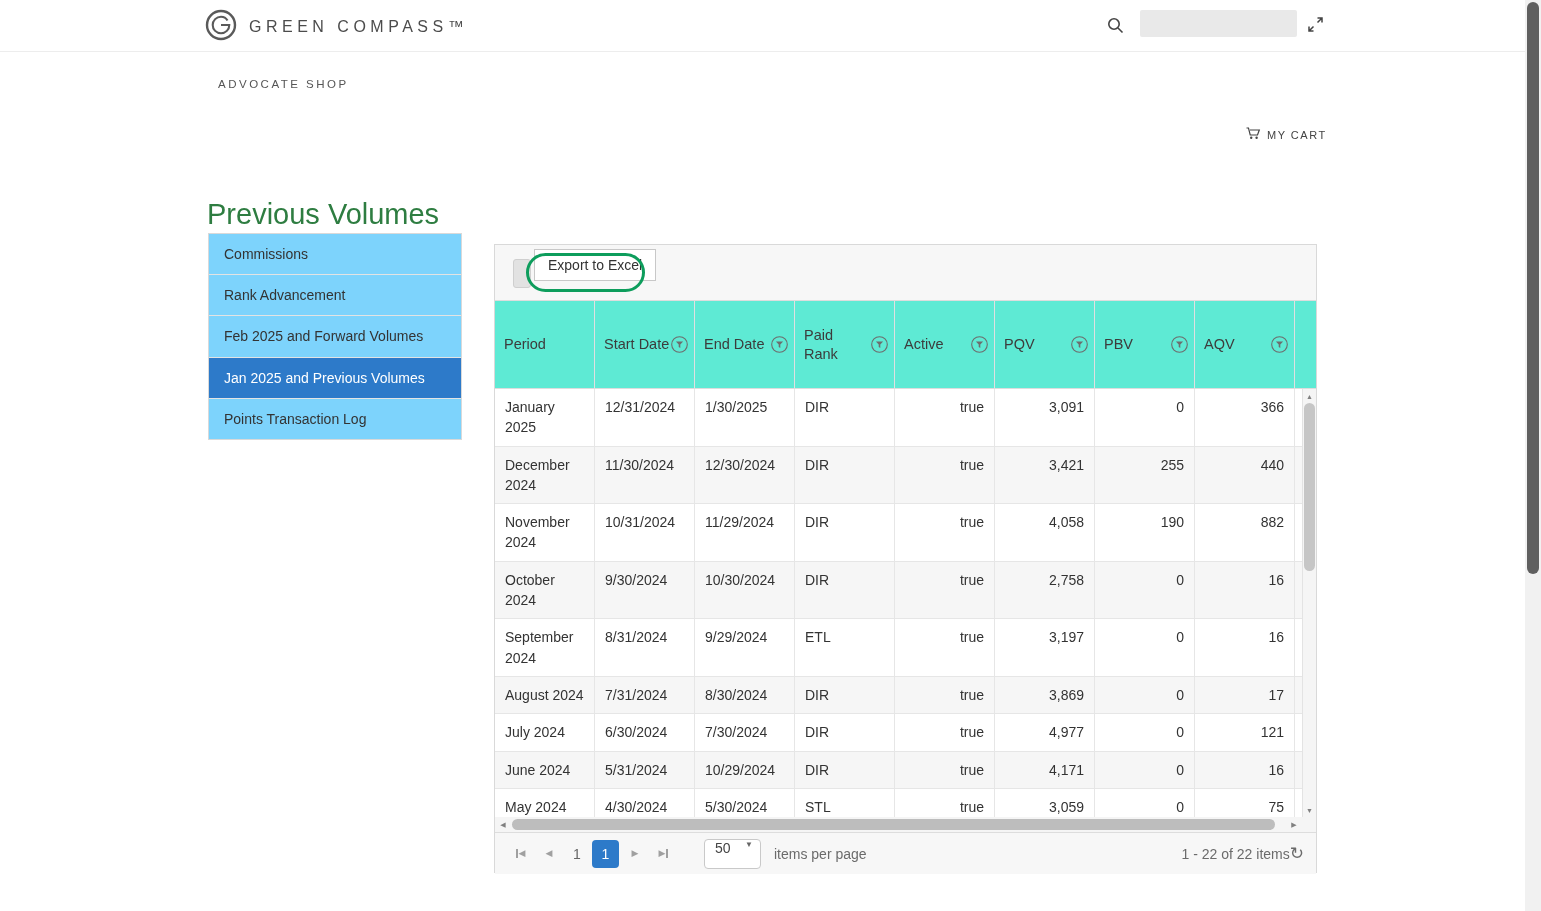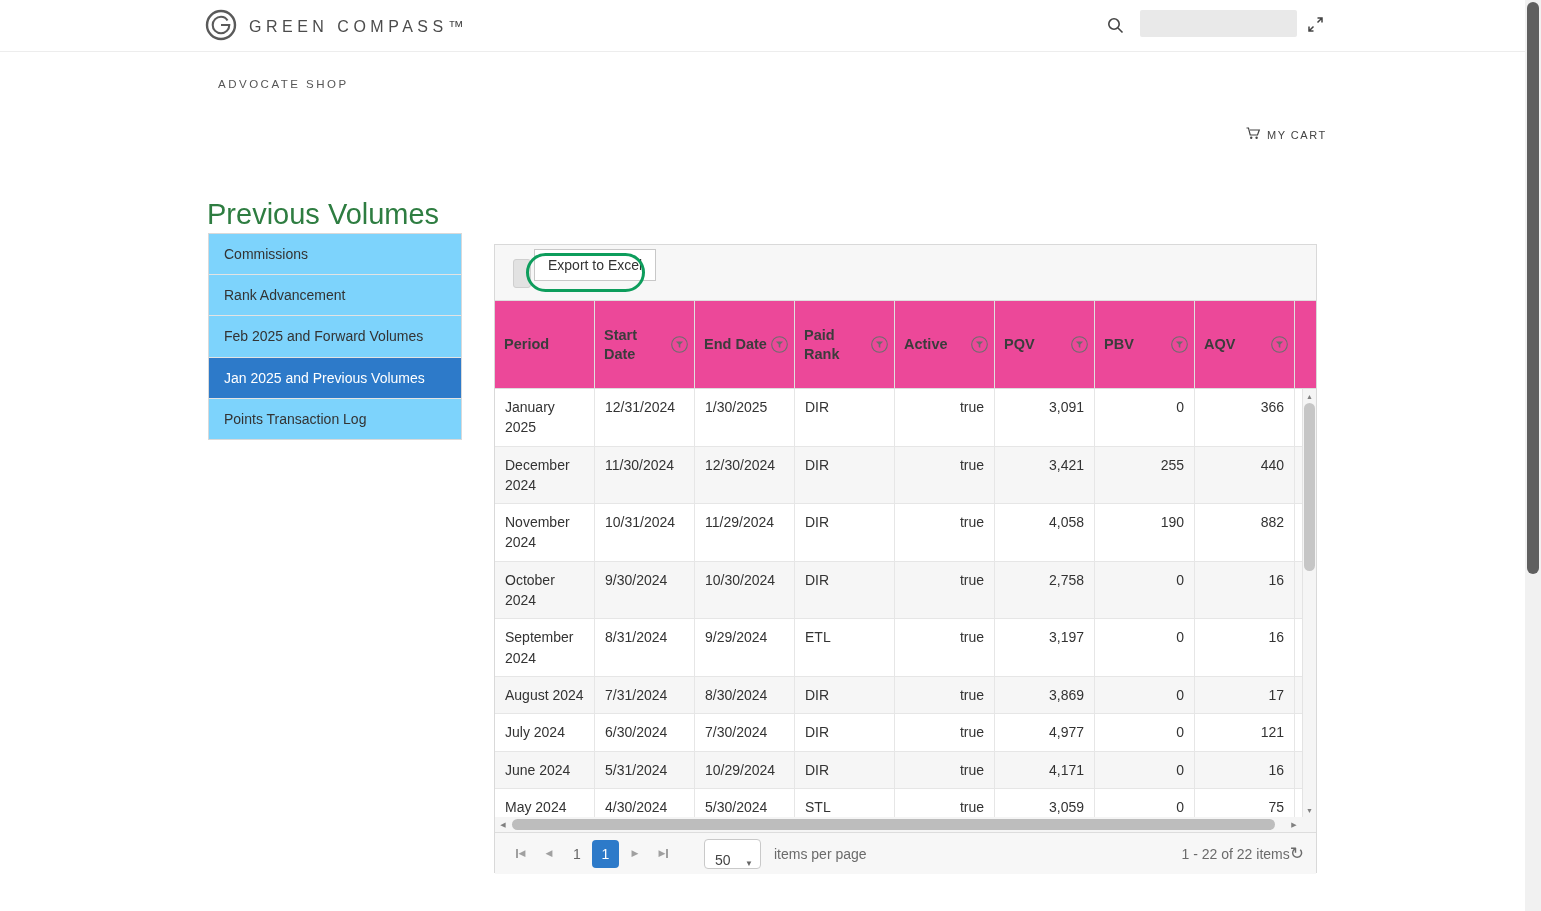--- a/index.html
+++ b/index.html
@@ -36,21 +36,21 @@
   .grid { position:absolute; left:494px; top:244px; width:823px; height:629px; border:1px solid #d9d9d9; background:#fff; }
 
   .toolbar { position:absolute; left:0; top:0; width:821px; height:56px; background:#f7f7f7; border-bottom:1px solid #dddddd; }
   .mini-btn { position:absolute; left:18px; top:14px; width:18px; height:29px; background:#e2e2e2; border:1px solid #cfcfcf; border-radius:3px; }
   .export-btn { position:absolute; left:39px; top:4px; height:32px; padding:0 13px; background:#fff;
                 border:1px solid #c8c8c8; border-radius:0; font-size:14px; color:#333;
                 display:flex; align-items:center; cursor:pointer; }
   .export-ring { position:absolute; left:31px; top:8px; width:119px; height:39px;
                  border:3px solid #0d9d5c; border-radius:20px; pointer-events:none; }
 
-  .thead { position:absolute; left:0; top:56px; width:821px; height:88px; display:flex; background:#ec4899; border-bottom:1px solid #dddddd;font-weight:bold; }
+  .thead { position:absolute; left:0; top:56px; width:821px; height:88px; display:flex; background:#5eead4; border-bottom:1px solid #dddddd; }
   .hcell { width:100px; flex:0 0 100px; border-right:1px solid #e0e0e0; display:flex; align-items:center;
            justify-content:space-between; padding:0 5px 0 9px; font-size:14.5px; color:#3c3c3c; cursor:pointer; }
   .hlabel { line-height:1.3; }
   .ficon { flex:0 0 auto; display:flex; cursor:pointer; }
   .hfiller { flex:1; }
 
   .tbody { position:absolute; left:0; top:144px; width:807px; height:428px; overflow:hidden; }
   .trow { display:flex; width:100%; background:#fff; border-bottom:1px solid #e6e6e6; cursor:default; }
   .trow.alt { background:#f6f6f6; }
   .tcell { width:100px; flex:0 0 100px; border-right:1px solid #e6e6e6; padding:8px 10px; font-size:14px; color:#333; line-height:1.45; overflow-wrap:break-word; }
@@ -71,21 +71,21 @@
 
   
   .pager { position:absolute; left:0; top:587px; width:821px; height:42px; background:#f7f7f7; border-top:1px solid #dddddd;
            display:flex; align-items:center; padding:0 12px; gap:3px; font-size:14px; color:#555; }
   .pbtn { width:26px; height:26px; display:flex; align-items:center; justify-content:center; cursor:pointer; }
   .tri { font-size:9px; color:#a0a0a0; line-height:1; }
   .vbar { width:2px; height:9px; background:#a0a0a0; margin:0 1px; display:inline-block; }
   .pnum { width:24px; height:28px; display:flex; align-items:center; justify-content:center; color:#666; cursor:pointer; }
   .pnum.sel { background:#2d7ac9; color:#fff; border-radius:4px; width:27px; }
   .dd { margin-left:24px; width:57px; height:30px; background:#fff; border:1px solid #c9c9c9; border-radius:4px;
-        display:flex; align-items:flex-end; justify-content:space-between; padding:0 7px 0 10px; color:#444; cursor:pointer; }
+        display:flex; align-items:flex-start; justify-content:space-between; padding:0 7px 0 10px; color:#444; cursor:pointer; }
   .caret { font-size:8px; color:#666; }
   .pp-label { margin-left:10px; color:#6b6b6b; }
   .pright { margin-left:auto; display:flex; align-items:center; color:#6b6b6b; }
   .refresh { font-size:17px; color:#6b6b6b; cursor:pointer; line-height:1; }
 
   
   .pagebar { position:absolute; right:0; top:0; width:16px; height:911px; background:#f1f1f1; }
   .pagebar-thumb { position:absolute; left:2px; top:2px; width:12px; height:572px; background:#5f5f5f; border-radius:6px; cursor:grab; }
 </style>
 </head>

